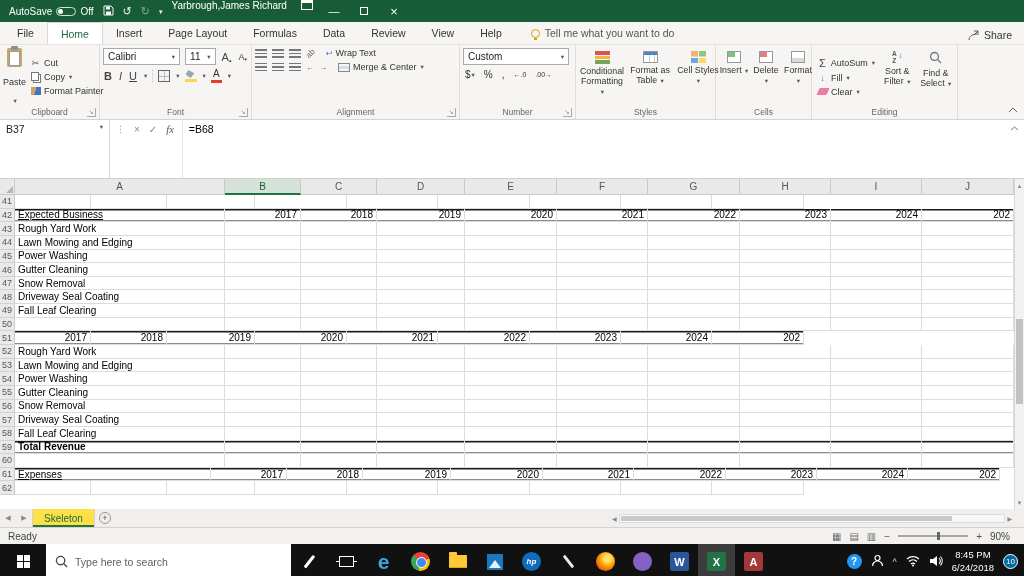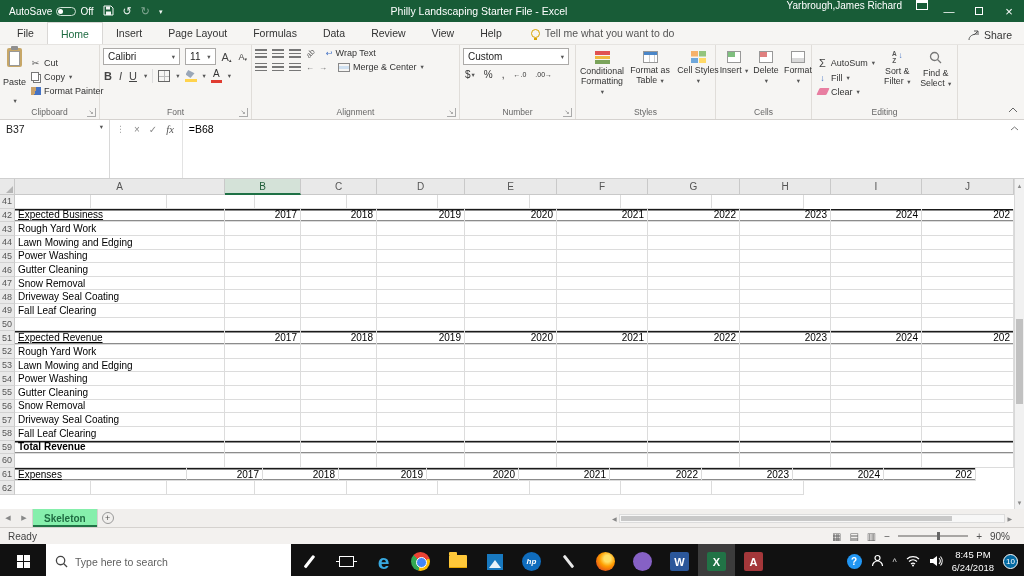--- a/index.html
+++ b/index.html
@@ -114,21 +114,21 @@
 .cell.b{font-weight:bold}
 .cell.u{text-decoration:underline}
 .vscroll{position:absolute;right:0;top:0;bottom:0;width:10px;background:#f1f1f1;border-left:1px solid #d8d8d8}
 .varrow{height:13px;display:flex;align-items:center;justify-content:center;font-size:6px;color:#8a8a8a}
 .varrow.vdown{position:absolute;bottom:0;left:0;right:0}
 .vthumb{position:absolute;left:1px;width:7px;top:140px;height:85px;background:#c1c1c1}
 
 
 .sheetbar{flex:0 0 18px;background:#f1efed;display:flex;align-items:center;position:relative}
 .shnav{width:16px;text-align:center;color:#888;font-size:7px}
-.sheettab{height:100%;background:#86efac;display:flex;align-items:center;padding:0 11px;font-size:10px;font-weight:bold;color:#1e6b41;border-left:1px solid #d5d2cf;border-right:1px solid #d5d2cf;box-shadow:inset 0 -2px 0 #217346}
+.sheettab{height:100%;background:#fde047;display:flex;align-items:center;padding:0 11px;font-size:10px;font-weight:normal;color:#1e6b41;border-left:1px solid #d5d2cf;border-right:1px solid #d5d2cf;box-shadow:inset 0 -2px 0 #217346}
 .addsheet{width:20px;height:100%;display:flex;align-items:center;justify-content:center}
 .addsheet span{width:12px;height:12px;border:1px solid #999;border-radius:50%;font-size:9px;line-height:10px;text-align:center;color:#555;display:inline-block}
 .hscroll{position:absolute;right:12px;top:3.5px;width:400px;height:11px;display:flex;align-items:center;gap:2px}
 .harrow{font-size:6px;color:#888}
 .htrack{flex:1;height:9px;background:#f7f7f7;border:1px solid #dcdcdc;position:relative}
 .hthumb{position:absolute;left:1px;top:1px;bottom:1px;width:86%;background:#c8c8c8}
 
 
 .statusbar{flex:0 0 17px;background:#f3f1ef;border-top:1px solid #d5d2cf;display:flex;align-items:center;padding:0 8px;font-size:10px;color:#444}
 .sb-right{margin-left:auto;display:flex;align-items:center;gap:8px}
@@ -189,21 +189,20 @@
         <svg width="11" height="11" viewBox="0 0 11 11">
             <path d="M1 1h7l2 2v7H1z" fill="none" stroke="#fff"></path>
             <rect x="3" y="1.5" width="4" height="3" fill="#fff"></rect>
             <rect x="3" y="6.5" width="5" height="3.5" fill="#fff"></rect>
           </svg>
       </span>
       <span class="tbtn">↺</span>
       <span class="tbtn dim">↻</span>
       <span class="tbtn" style="font-size:7px">▾</span>
     </div>
-    <div class="tb-title">Philly Landscaping Starter File - Excel</div>
     <div class="tb-right">
       <span class="tb-user">Yarbrough,James Richard</span>
       <span class="ribicon"></span>
       <span class="wbtn">—</span>
       <span class="wbtn">
           <span class="restorebox"></span>
         </span>
       <span class="wbtn closex">×</span>
     </div>
   </div>
@@ -630,21 +629,20 @@
             <div class="cell yr" style="width: 91px;"></div>
             <div class="cell yr" style="width: 92px;"></div>
             <div class="cell yr" style="width: 91px;"></div>
             <div class="cell yr" style="width: 91px;"></div>
             <div class="cell yr" style="width: 92px;"></div>
           </div>
         </div>
         <div class="grow hline">
           <div class="rn">51</div>
           <div class="cells">
-            <div class="cell a u" style="width: 210px;">Expected Revenue</div>
             <div class="cell yr" style="width: 76px;">2017</div>
             <div class="cell yr" style="width: 76px;">2018</div>
             <div class="cell yr" style="width: 88px;">2019</div>
             <div class="cell yr" style="width: 92px;">2020</div>
             <div class="cell yr" style="width: 91px;">2021</div>
             <div class="cell yr" style="width: 92px;">2022</div>
             <div class="cell yr" style="width: 91px;">2023</div>
             <div class="cell yr" style="width: 91px;">2024</div>
             <div class="cell yr" style="width: 92px;">202</div>
           </div>
@@ -780,21 +778,21 @@
             <div class="cell yr" style="width: 91px;"></div>
             <div class="cell yr" style="width: 92px;"></div>
             <div class="cell yr" style="width: 91px;"></div>
             <div class="cell yr" style="width: 91px;"></div>
             <div class="cell yr" style="width: 92px;"></div>
           </div>
         </div>
         <div class="grow hline">
           <div class="rn">61</div>
           <div class="cells">
-            <div class="cell a u" style="width: 172px;">Expenses</div>
+            <div class="cell a u" style="width: 196px;">Expenses</div>
             <div class="cell yr" style="width: 76px;">2017</div>
             <div class="cell yr" style="width: 76px;">2018</div>
             <div class="cell yr" style="width: 88px;">2019</div>
             <div class="cell yr" style="width: 92px;">2020</div>
             <div class="cell yr" style="width: 91px;">2021</div>
             <div class="cell yr" style="width: 92px;">2022</div>
             <div class="cell yr" style="width: 91px;">2023</div>
             <div class="cell yr" style="width: 91px;">2024</div>
             <div class="cell yr" style="width: 92px;">202</div>
           </div>

